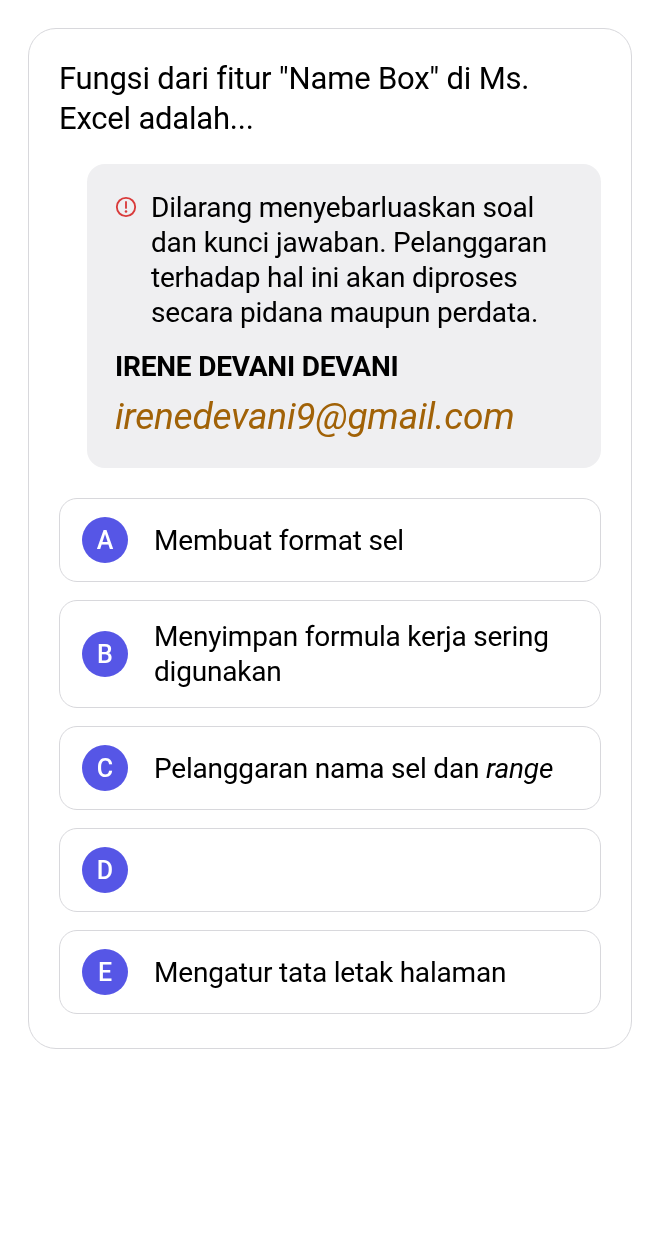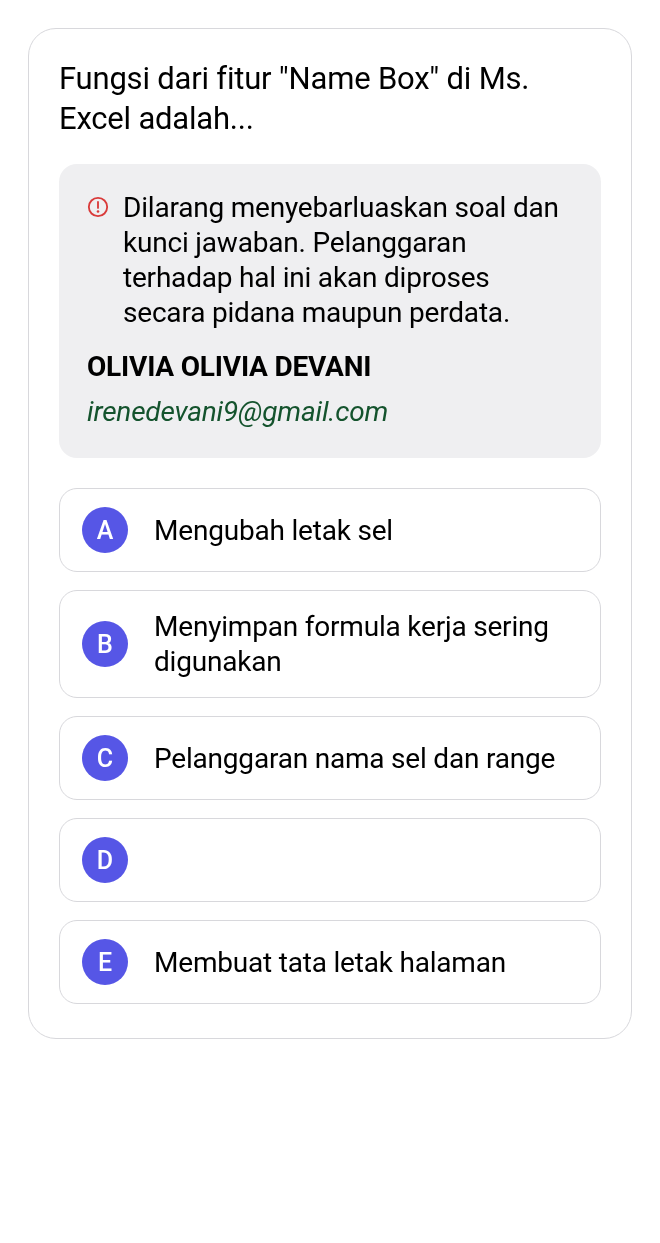--- a/index.html
+++ b/index.html
@@ -25,20 +25,21 @@
     line-height: 1.28;
     color: #000;
     letter-spacing: -0.2px;
     margin-bottom: 26px;
   }
   .warning-box {
     background: #efeff1;
     border-radius: 18px;
     padding: 26px 28px 30px 28px;
     margin-bottom: 30px;
+    margin-left: 28px;
   }
   .warning-row {
     display: flex;
     align-items: flex-start;
     margin-bottom: 20px;
   }
   .warning-icon {
     flex: 0 0 auto;
     width: 22px;
     height: 22px;
@@ -52,23 +53,23 @@
     letter-spacing: -0.2px;
   }
   .warning-name {
     font-size: 28px;
     font-weight: 700;
     color: #000;
     letter-spacing: -0.2px;
     margin-bottom: 12px;
   }
   .warning-email {
-    font-size: 28px;
+    font-size: 37px;
     font-style: italic;
-    color: #14532d;
+    color: #a16207;
     letter-spacing: -0.2px;
   }
   .option {
     display: flex;
     align-items: center;
     border: 1.5px solid #d8d8dc;
     border-radius: 18px;
     padding: 18px 22px;
     margin-bottom: 18px;
     min-height: 84px;
@@ -90,59 +91,60 @@
     font-weight: 500;
     margin-right: 26px;
   }
   .option-text {
     font-size: 28px;
     line-height: 1.25;
     color: #000;
     letter-spacing: -0.2px;
   }
   .option-text .italic {
+    font-style: italic;
   }
 </style>
 </head>
 <body>
 
 <div class="card">
   <div class="question">Fungsi dari fitur "Name Box" di Ms. Excel adalah...</div>
 
   <div class="warning-box">
     <div class="warning-row">
       <span class="warning-icon">
         <svg viewBox="0 0 24 24" width="22" height="22">
           <circle cx="12" cy="12" r="10" fill="none" stroke="#d93a3a" stroke-width="2"></circle>
           <line x1="12" y1="6.5" x2="12" y2="13" stroke="#d93a3a" stroke-width="2" stroke-linecap="round"></line>
           <circle cx="12" cy="17" r="1.4" fill="#d93a3a"></circle>
         </svg>
       </span>
       <div class="warning-text">Dilarang menyebarluaskan soal dan kunci jawaban. Pelanggaran terhadap hal ini akan diproses secara pidana maupun perdata.</div>
     </div>
-    <div class="warning-name">OLIVIA OLIVIA DEVANI</div>
+    <div class="warning-name">IRENE DEVANI DEVANI</div>
     <div class="warning-email">irenedevani9@gmail.com</div>
   </div>
 
   <div class="option">
     <div class="option-letter">A</div>
-    <div class="option-text">Mengubah letak sel</div>
+    <div class="option-text">Membuat format sel</div>
   </div>
 
   <div class="option">
     <div class="option-letter">B</div>
     <div class="option-text">Menyimpan formula kerja sering digunakan</div>
   </div>
 
   <div class="option">
     <div class="option-letter">C</div>
     <div class="option-text"><span>Pelanggaran nama sel dan </span><span class="italic">range</span></div>
   </div>
 
   <div class="option">
     <div class="option-letter">D</div>
   </div>
 
   <div class="option">
     <div class="option-letter">E</div>
-    <div class="option-text">Membuat tata letak halaman</div>
+    <div class="option-text">Mengatur tata letak halaman</div>
   </div>
 </div>
 
 </body></html>

